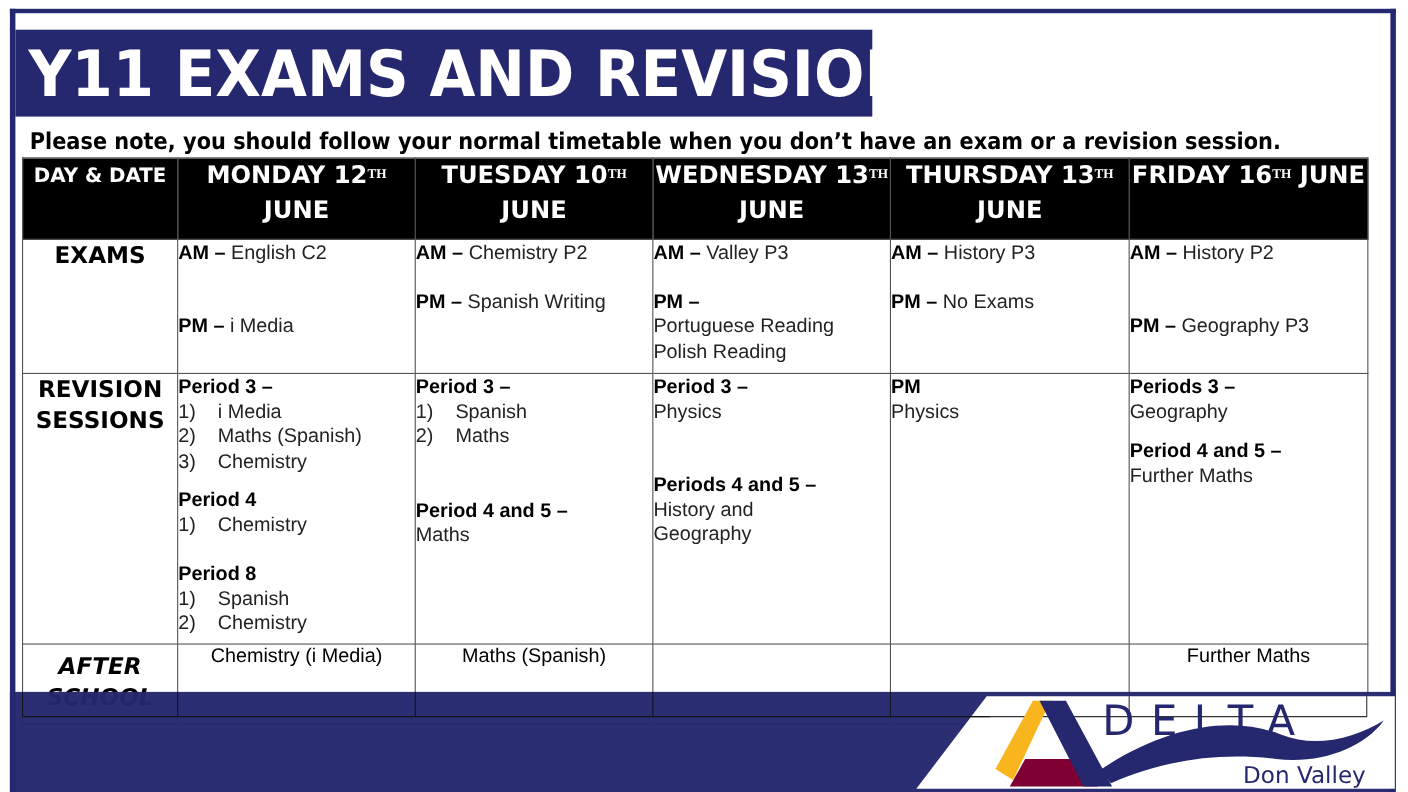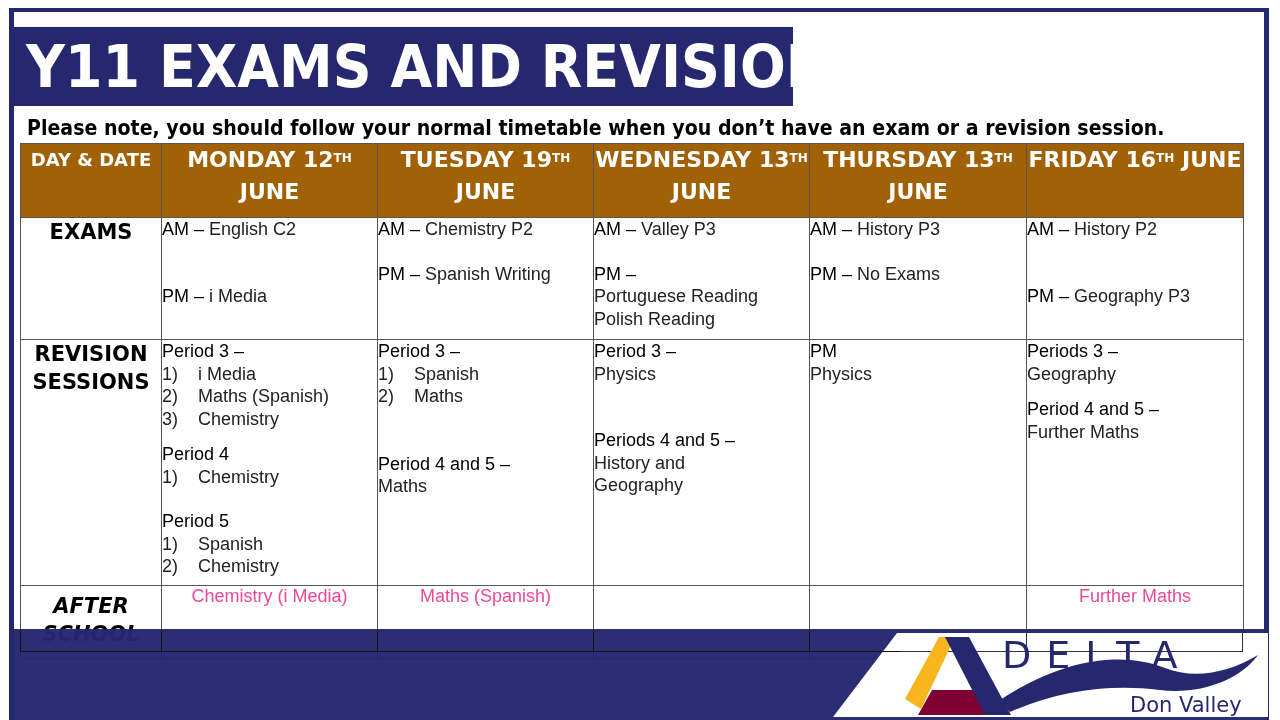--- a/index.html
+++ b/index.html
@@ -7,36 +7,36 @@
          font-family:"Liberation Sans", "DejaVu Sans", sans-serif; color:#000; }
   .frame { position:absolute; left:9px; top:8px; width:1250px; height:720px;
            border-left:5px solid #25276F; border-top:4px solid #25276F; border-right:5px solid #25276F; box-sizing:content-box; }
   .title-banner { position:absolute; left:14px; top:27px; width:779px; height:79px; background:#25276F; }
   .title-text { position:absolute; left:26px; top:31px; color:#fff; font-weight:bold; font-size:58px;
                 letter-spacing:0px; line-height:72px; font-family:"DejaVu Sans", sans-serif; transform:scaleX(0.93); transform-origin:left center; }
   .note { position:absolute; left:27px; top:116px; font-size:21px; font-weight:bold; white-space:nowrap;
           font-family:"DejaVu Sans", sans-serif; transform:scaleX(0.905); transform-origin:left top; }
   table.schedule { position:absolute; left:20px; top:143px; border-collapse:collapse; table-layout:fixed; width:1223px; z-index:2; }
   table.schedule td, table.schedule th { border:1px solid #555; vertical-align:top; padding:0; }
-  th.hdr { background:#a16207; color:#fff; font-weight:bold; font-size:22px; line-height:32px; height:73px;
+  th.hdr { background:#000000; color:#fff; font-weight:bold; font-size:22px; line-height:32px; height:73px;
            vertical-align:middle; text-align:center; font-family:"DejaVu Sans", sans-serif; }
   th.hdr.first { font-size:18px; }
-  sup { font-size:12px; vertical-align:top; position:relative; top:-2px; }
+  sup { font-size:12px; vertical-align:top; position:relative; top:-2px;font-family:Liberation Serif, serif; }
   td.rowlabel { text-align:center; vertical-align:middle; font-weight:bold; font-size:21px; line-height:28px;
                 font-family:"DejaVu Sans", sans-serif; }
   td.cell { font-size:18px; line-height:22.5px; padding:5px 10px 0 10px; color:#222; }
-  .b { font-weight:normal; color:#000; }
+  .b { font-weight:bold; color:#000; }
   .gap { height:22px; }
   ol.num { list-style:none; margin:0; padding:0; }
   ol.num li { display:flex; }
   ol.num li .n { width:36px; flex:none; }
   tr.exams td { height:121px; }
   tr.revision td { height:245px; }
   tr.after td { height:66px; }
-  td.after-cell { text-align:center; font-size:18px; color:#ec4899; vertical-align:top; padding-top:22px; }
+  td.after-cell { text-align:center; font-size:18px; color:#000000; vertical-align:top; padding-top:22px; }
   td.rowlabel.after-label { vertical-align:top; padding-top:6px; line-height:28px;font-style:italic; }
   .bottom-band { position:absolute; left:9px; top:629px; width:1259px; height:91px; background:#25276F; z-index:3; opacity:0.97; }
   .logo-area { position:absolute; left:0; top:0; width:1280px; height:720px; z-index:4; pointer-events:none; }
   .overlay-lines { position:absolute; z-index:5; pointer-events:none; }
 </style>
 </head>
 <body>
 
 <div class="frame"></div>
 
@@ -55,21 +55,21 @@
       <col style="width:217px">
   </colgroup>
   <tbody>
       <tr>
     <th class="hdr first">DAY &amp; DATE</th>
     <th class="hdr">
       <span>MONDAY 12</span><sup>TH</sup><br>
       <span>JUNE</span>
     </th>
     <th class="hdr">
-      <span>TUESDAY 19</span><sup>TH</sup><br>
+      <span>TUESDAY 10</span><sup>TH</sup><br>
       <span>JUNE</span>
     </th>
     <th class="hdr">
       <span>WEDNESDAY 13</span><sup>TH</sup><br>
       <span>JUNE</span>
     </th>
     <th class="hdr">
       <span>THURSDAY 13</span><sup>TH</sup><br>
       <span>JUNE</span>
     </th>
@@ -133,21 +133,21 @@
       </ol>
       <div style="height:13px"></div>
       <div class="b">Period 4</div>
       <ol class="num">
         <li>
               <span class="n">1)</span>
               <span>Chemistry</span>
             </li>
       </ol>
       <div class="gap"></div>
-      <div class="b">Period 5</div>
+      <div class="b">Period 8</div>
       <ol class="num">
         <li>
               <span class="n">1)</span>
               <span>Spanish</span>
             </li>
         <li>
               <span class="n">2)</span>
               <span>Chemistry</span>
             </li>
       </ol>

